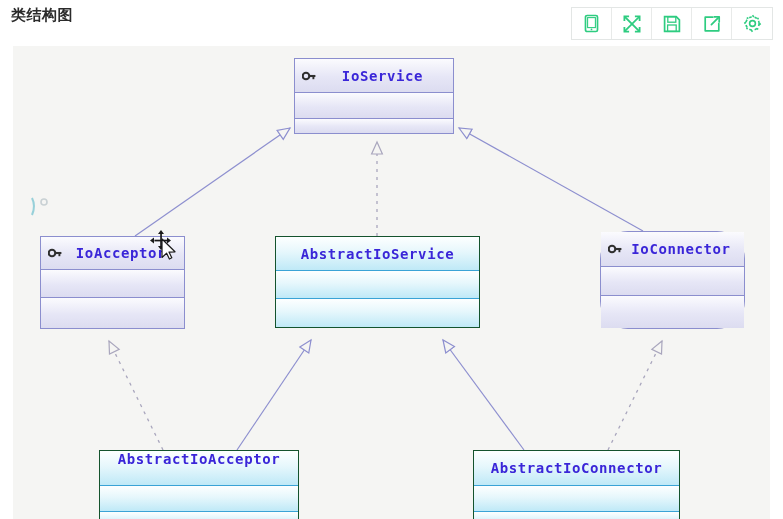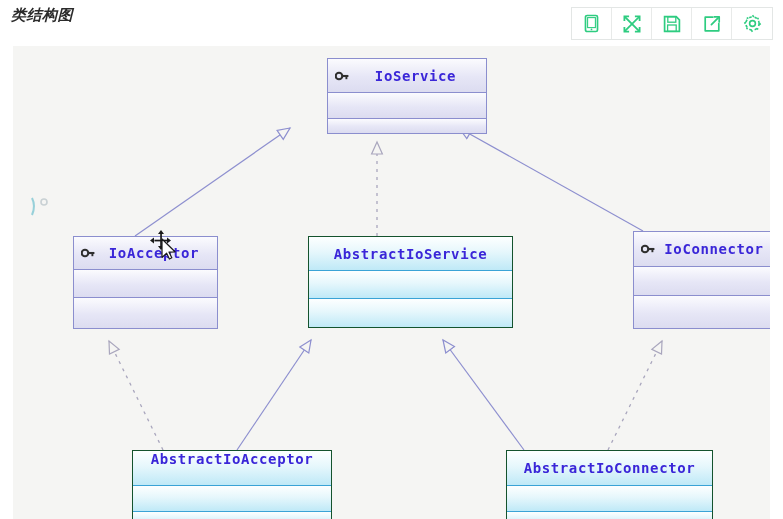--- a/index.html
+++ b/index.html
@@ -14,21 +14,21 @@
   #app {
     position: relative;
     width: 783px; height: 519px;
     background: #ffffff;
   }
 
   
   #header {
     position: absolute;
     left: 0; top: 0;
-    width: 783px; height: 46px; font-style: italic;
+    width: 783px; height: 46px;
   }
   #page-title {
     position: absolute;
     left: 11px; top: 6px;
     font-size: 15px;
     font-weight: bold;
     color: #2b2b2b;
     letter-spacing: 0.5px;
     font-family: "DejaVu Sans", "Liberation Sans", sans-serif;
     white-space: nowrap;
@@ -68,21 +68,20 @@
     left: 0; top: 0;
     width: 757px; height: 473px;
     pointer-events: none;
   }
 
   
   .uml-box {
     position: absolute;
     display: flex;
     flex-direction: column;
-    margin-left: 33px;
   }
   .uml-box .compartment {
     flex: none;
     position: relative;
   }
 
   
   .iface {
     border: 1px solid #8b8ece;
     background: #e4e4f4;
@@ -295,21 +294,21 @@
     </div>
 
     <div class="uml-box aclass" style="left:262px; top:190px; width:205px; height:92px;">
       <div class="compartment" style="height:34px; display:flex; align-items:center;">
         <span class="cls-name">AbstractIoService</span>
       </div>
       <div class="compartment" style="height:28px;"></div>
       <div class="compartment" style="height:28px;"></div>
     </div>
 
-    <div class="uml-box iface" style="left:587px; top:185px; width:145px; height:98px;">
+    <div class="uml-box iface" style="left:587px; top:185px; width:145px; height:98px;border-radius:28px;">
       <div class="compartment" style="height:35px;">
         <div class="title-row">
           <span class="iface-icon">
             <svg width="15" height="12" viewBox="0 0 15 12">
               <circle cx="4" cy="6" r="3.3" fill="none" stroke="#2f2f2f" stroke-width="2.1"></circle>
               <path d="M7.2 6 H13.4" stroke="#2f2f2f" stroke-width="2.1"></path>
               <path d="M11.4 6 V9.2" stroke="#2f2f2f" stroke-width="1.9"></path>
             </svg>
           </span>
           <span class="cls-name">IoConnector</span>

